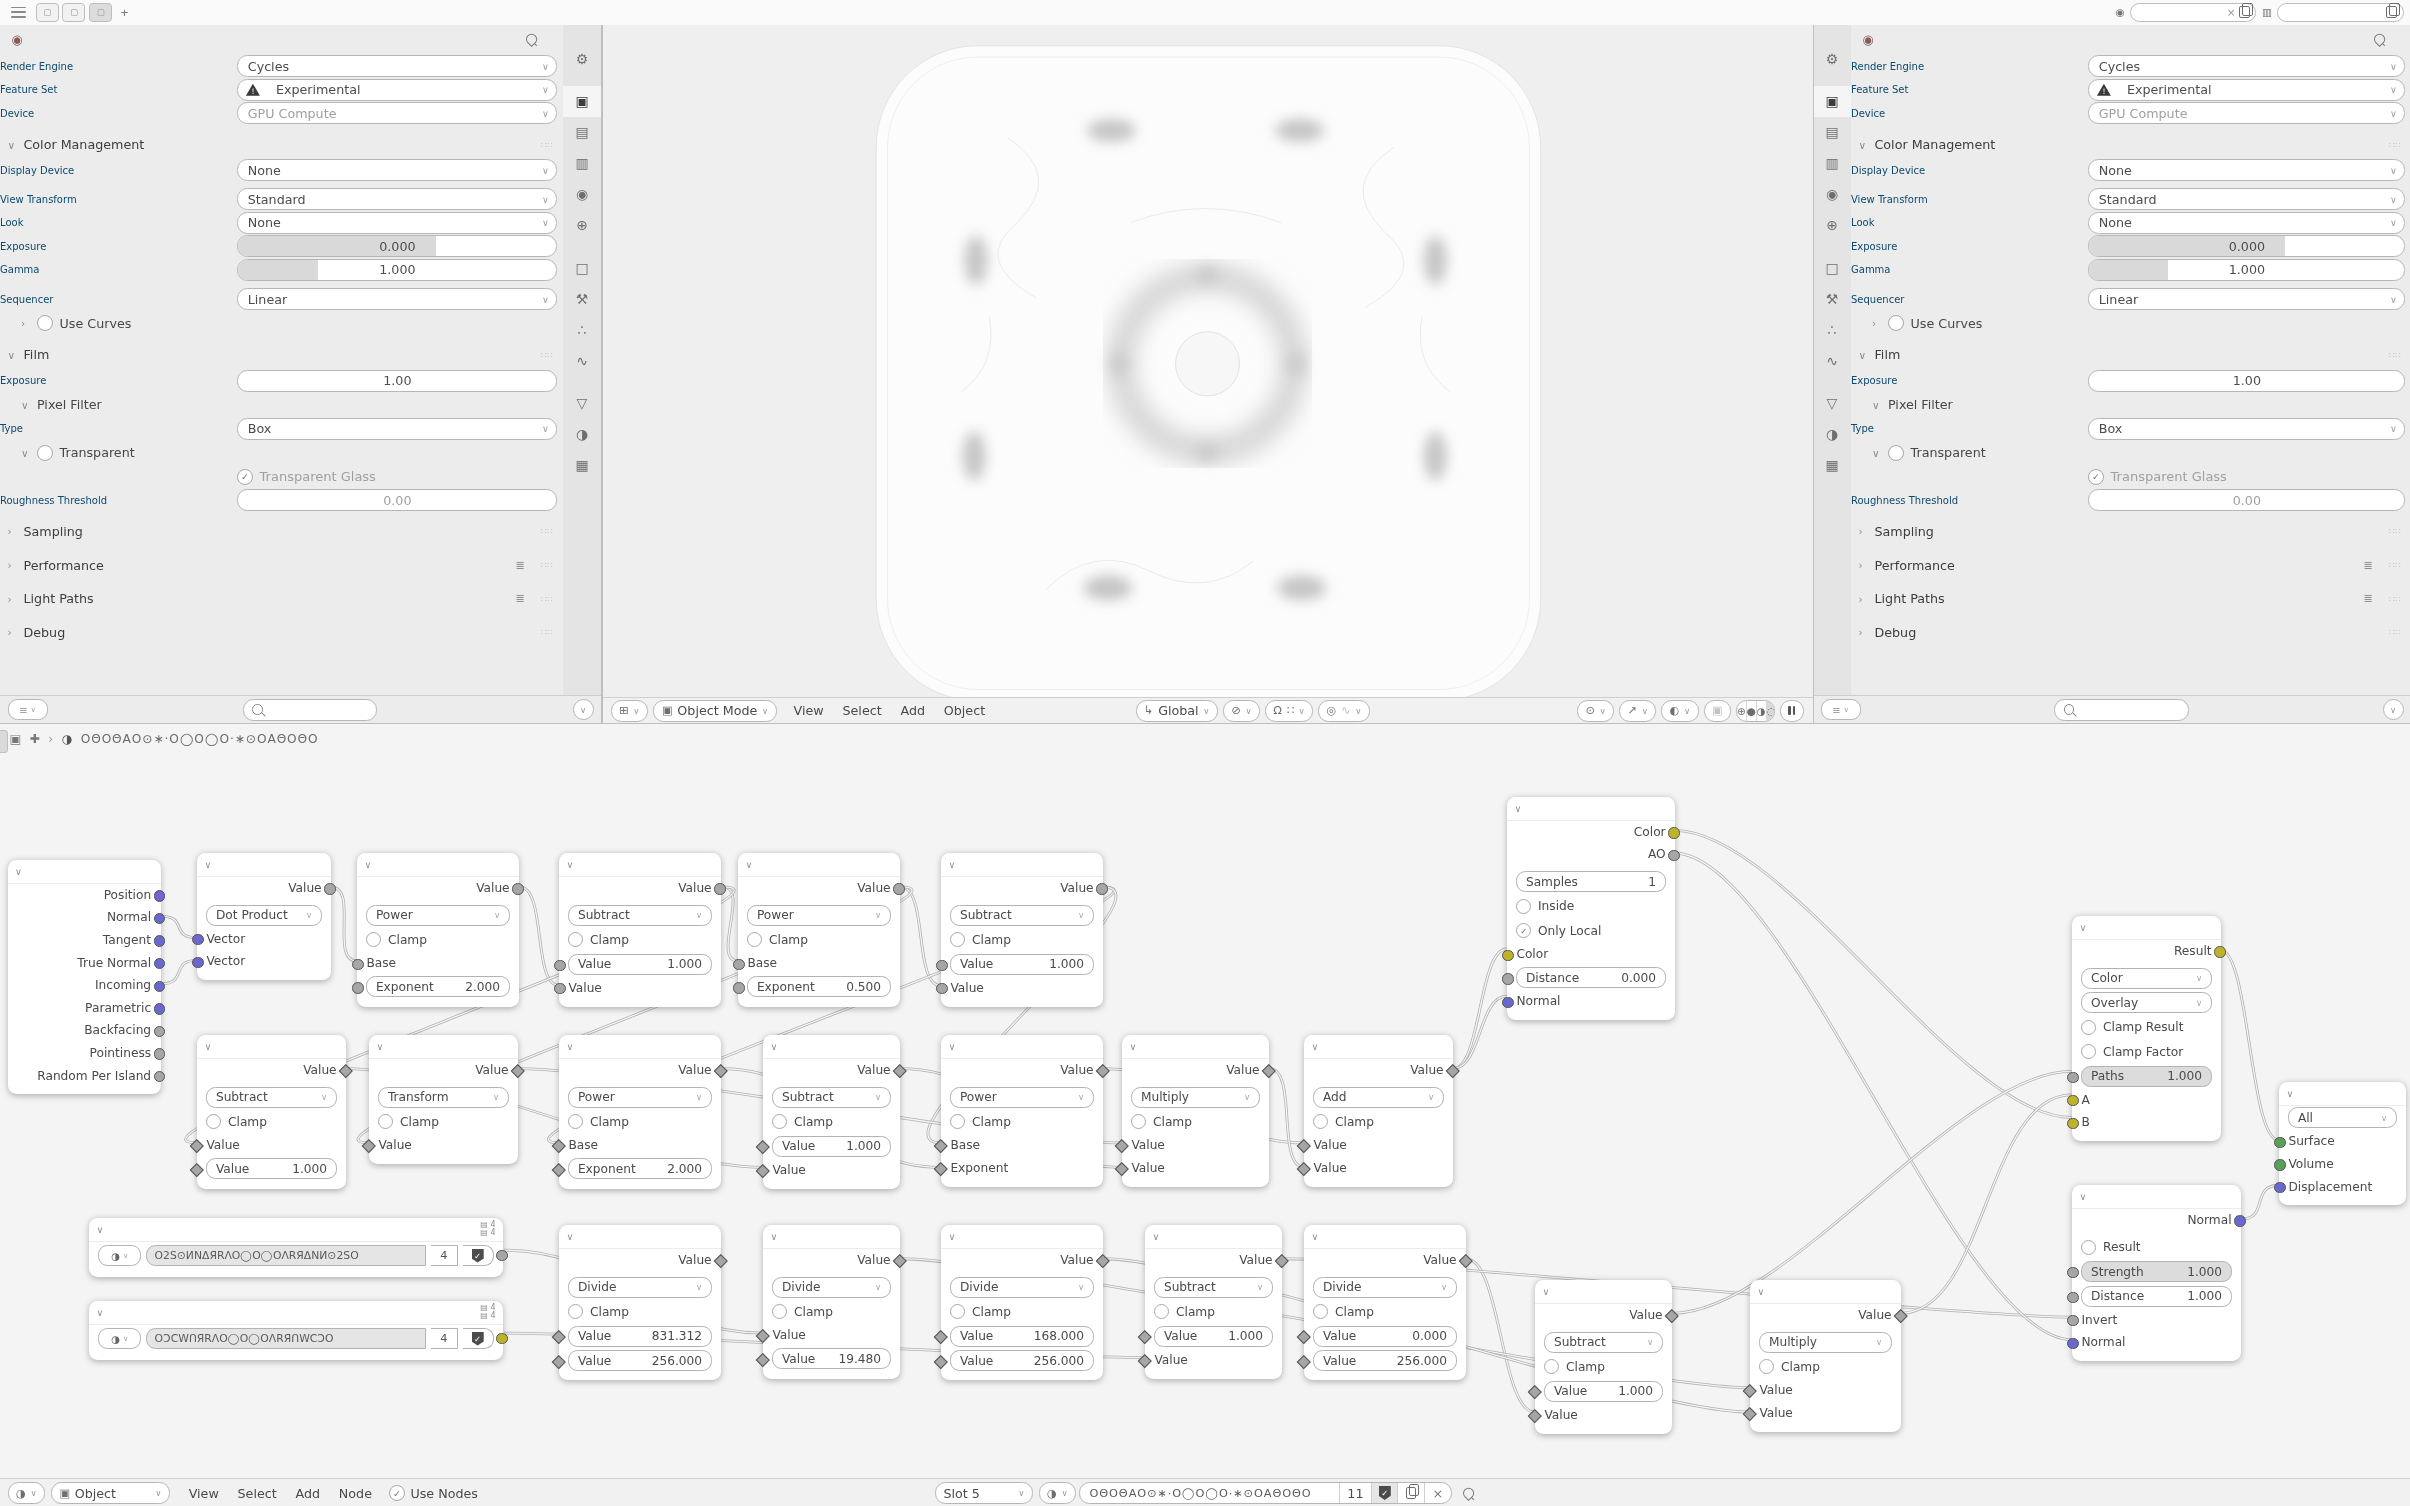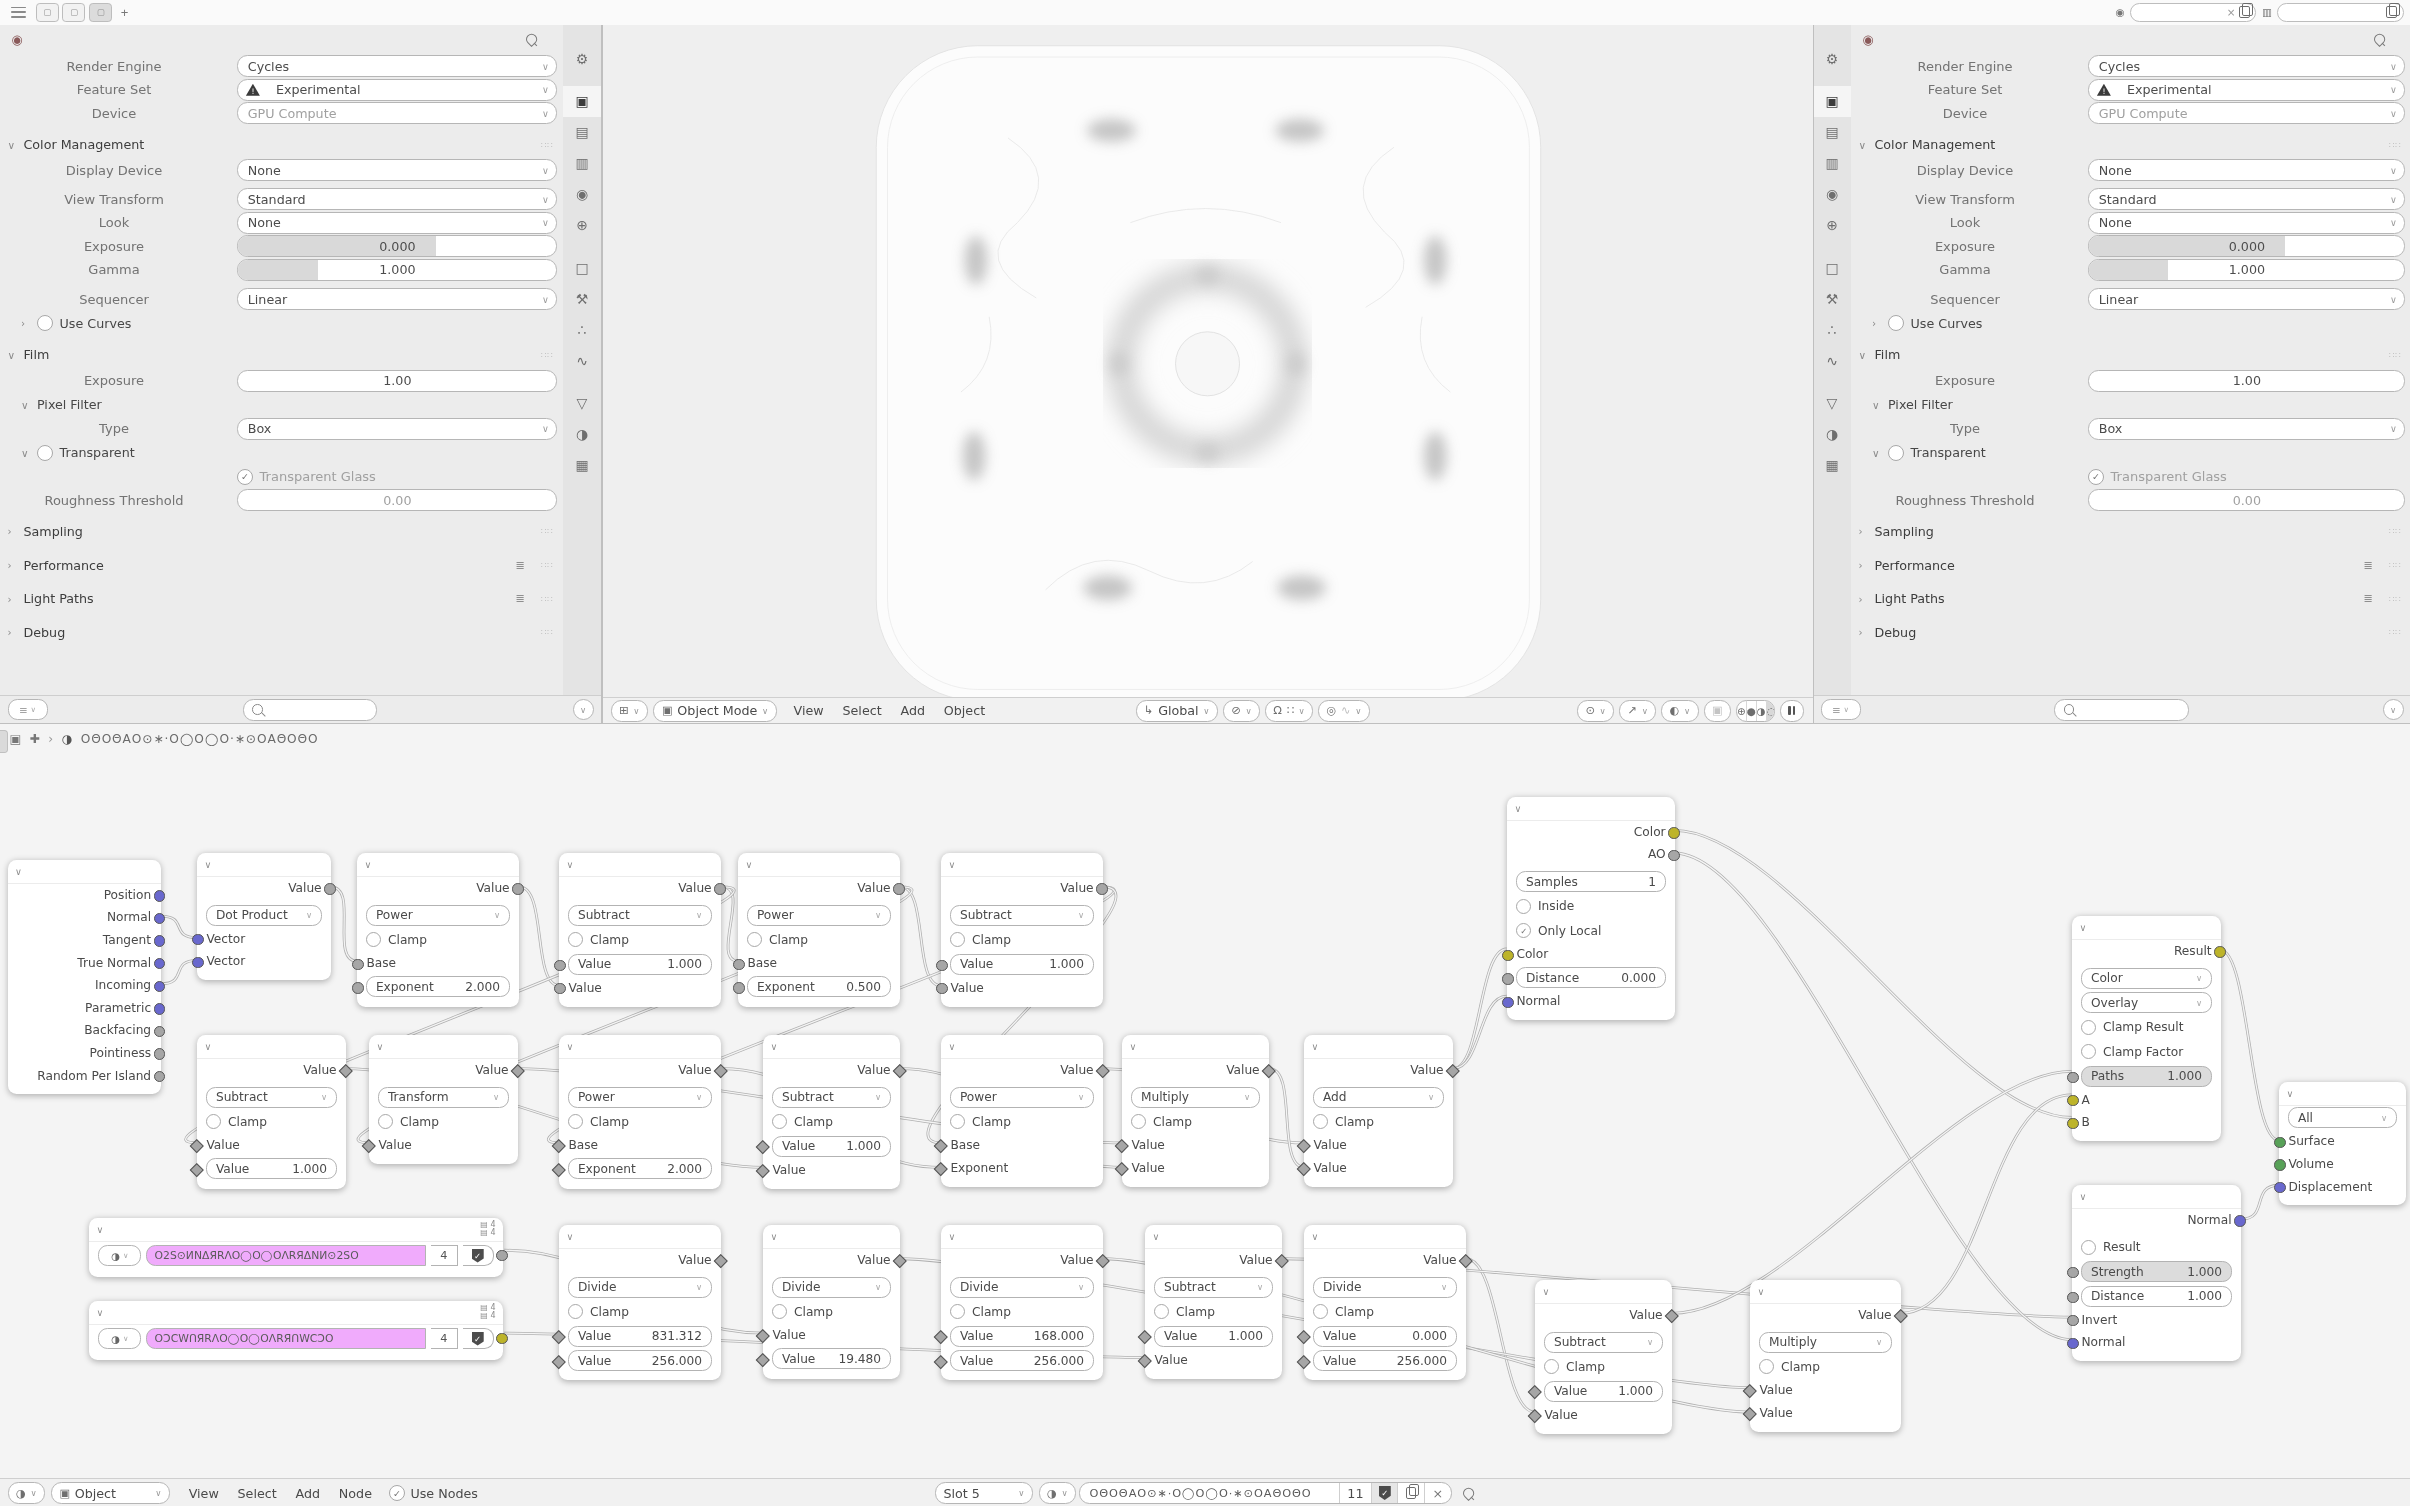--- a/index.html
+++ b/index.html
@@ -34,21 +34,21 @@
   
   .props{position:absolute;top:24.5px;height:699px;background:#ececec}
   .pcontent{position:absolute;top:0;bottom:28px;overflow:hidden}
   .ptabs{position:absolute;top:0;bottom:0;width:38px;background:#e4e4e4}
   .ptab{width:38px;height:31px;display:flex;align-items:center;justify-content:center;color:#6f6f6f;font-size:14px}
   .ptab.gap{margin-top:11.3px}
   .ptab.active{background:#f5f5f5;color:#3c3c3c}
   .pbread{height:30px;display:flex;align-items:center;padding:0 11.3px}
   .pbread .bico{color:#8a5a5a;font-size:13px}
   .prow{height:23.5px;display:flex;align-items:center}
-  .plabel{width:228px;text-align:center;padding-right:9.4px;font-size:13px;color:#737373;flex:none;white-space:nowrap}
+  .plabel{width:228px;text-align:left;padding-right:9.4px;font-size:10px;color:#0c4a6e;flex:none;white-space:nowrap}
   .pwidget{flex:1;margin-right:5.6px}
   .psection{height:28px;margin-top:5.6px;display:flex;align-items:center;gap:6.6px;padding-left:7.5px;font-size:12.7px;color:#3d3d3d}
   .psub{height:24.5px;display:flex;align-items:center;gap:6.6px;padding-left:21px;font-size:12.7px;color:#474747}
   .pchevron{color:#8b8b8b;font-size:10.4px;width:9.4px;flex:none}
   .pgrip{margin-left:auto;margin-right:9.4px;color:#c0c0c0;font-size:8.5px;letter-spacing:0.9px}
   .plist{color:#8f8f8f;font-size:11.3px;margin-left:auto}
   .plist+.pgrip{margin-left:9.4px}
   .pgap{height:5.6px}
   .pfoot{position:absolute;bottom:0;height:28px;left:0;right:0;background:#ececec;border-top:0.9px solid #cecece;display:flex;align-items:center}
   .footbtn{width:38px;height:19px;border:0.9px solid #b6b6b6;border-radius:9.4px;background:#fff;margin-left:7.5px;display:flex;align-items:center;justify-content:center;color:#8a8a8a;font-size:10.4px;gap:2.8px}
@@ -83,21 +83,21 @@
   .npill.slfill{background:#dcdcdc}
   .sock{position:absolute;top:50%;width:9.4px;height:9.4px;border:1.1px solid #555;margin-top:-4.7px;z-index:3}
   .sock.circle{border-radius:50%}
   .sock.diamond{width:7.5px;height:7.5px;margin-top:-3.8px;transform:rotate(45deg)}
   .sock.inp{left:-14px}.sock.outp{right:-14px}
   .sg{background:#a6a6a6}.sv{background:#6968ce}.sy{background:#bdb42a}.sn{background:#58a158}
   .sockabs{position:absolute;right:-4.7px;width:9.4px;height:9.4px;border:1.1px solid #555;border-radius:50%}
   .ncb{width:13px;height:13px;border:0.9px solid #a8a8a8;border-radius:50%;background:#fff;display:inline-flex;align-items:center;justify-content:center;font-size:8.5px;color:#777;margin-right:6.6px;flex:none}
   .dbrow{height:28px;display:flex;align-items:center;gap:4.7px;margin:0 9.4px}
   .dbbrowse{width:41px;height:19px;border:0.9px solid #b3b3b3;border-radius:9.4px;background:#fff;display:flex;align-items:center;justify-content:center;gap:2.8px;color:#666;font-size:10.4px;flex:none}
-  .dbname{flex:1;height:19px;border:0.9px solid #b3b3b3;border-radius:9.4px 0 0 9.4px;background:#f0abfc;display:flex;align-items:center;padding:0 7.5px;font-size:10.8px;color:#5a5a5a;white-space:nowrap;overflow:hidden}
+  .dbname{flex:1;height:19px;border:0.9px solid #b3b3b3;border-radius:9.4px 0 0 9.4px;background:#e5e5e5;display:flex;align-items:center;padding:0 7.5px;font-size:10.8px;color:#5a5a5a;white-space:nowrap;overflow:hidden}
   .dbcount{width:26px;height:19px;border:0.9px solid #b3b3b3;border-left:none;display:flex;align-items:center;justify-content:center;font-size:11.3px;color:#555;flex:none;background:#fff}
   .dbshield{width:30px;height:19px;border:0.9px solid #b3b3b3;border-left:none;border-radius:0 9.4px 9.4px 0;background:#fff;display:flex;align-items:center;justify-content:center;flex:none}
   #nbread{position:absolute;left:9.4px;top:7.5px;display:flex;align-items:center;gap:8.5px;font-size:12.2px;color:#666}
   #nsidebartab{position:absolute;left:0;top:5.6px;width:6.6px;height:21px;background:#dadada;border:0.9px solid #c0c0c0;border-left:none;border-radius:0 3.8px 3.8px 0}
   #nheader{position:absolute;left:0;bottom:0;right:0;height:28px;background:#f1f1f1;border-top:0.9px solid #cfcfcf;display:flex;align-items:center;font-size:12.7px;color:#4a4a4a}
 </style>
 </head>
 <body>
 
 <div id="topbar">

